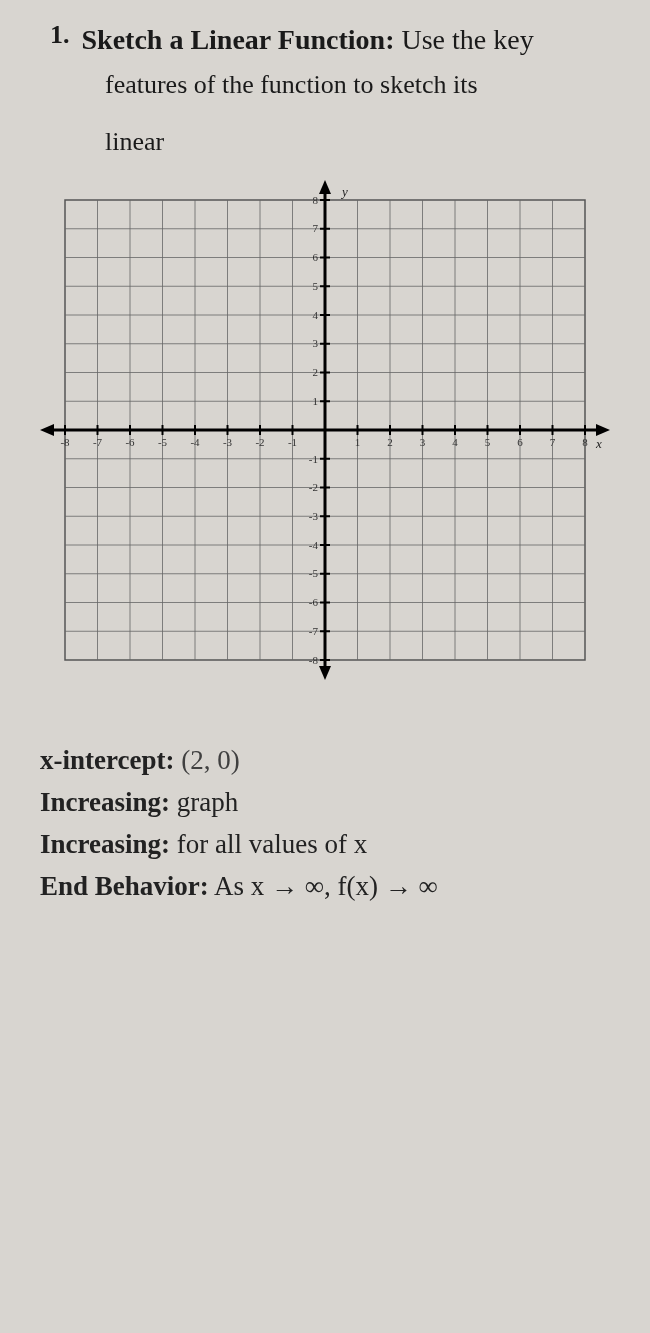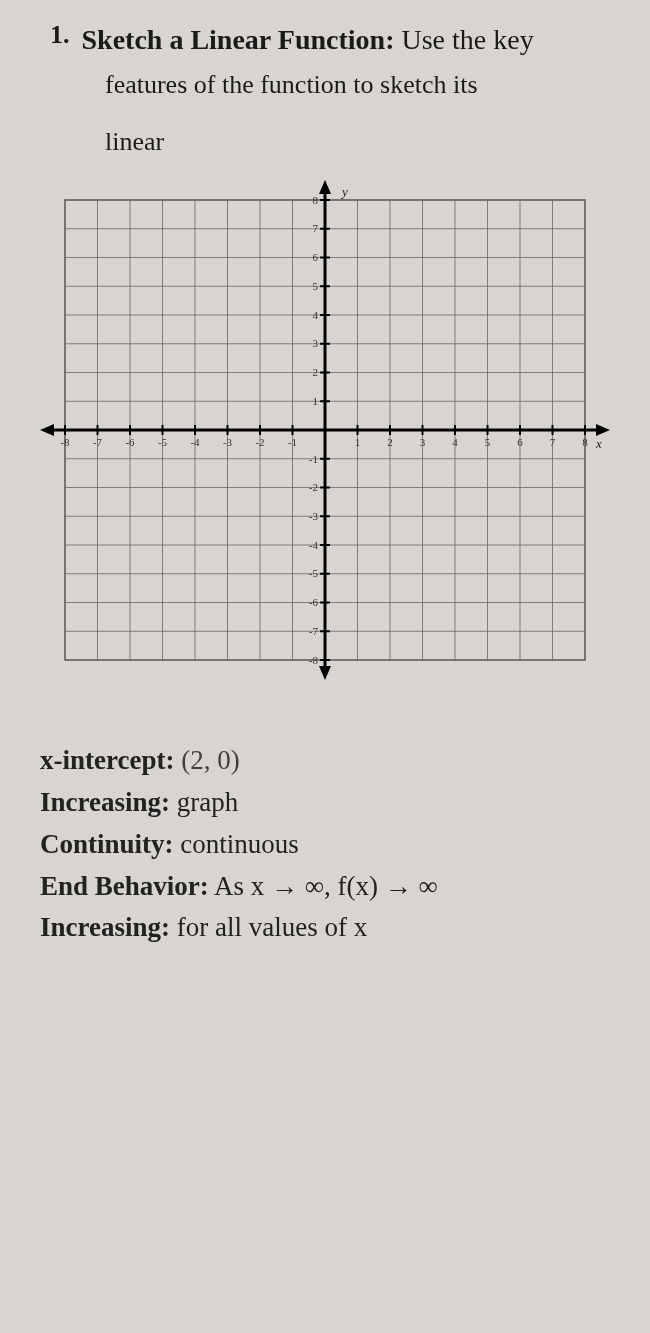--- a/index.html
+++ b/index.html
@@ -215,24 +215,20 @@
 <div class="features">
   <div class="feature-line">
     <span class="feature-label italic-var">x-intercept:</span>
     <span class="feature-value faded">(2, 0)</span>
   </div>
   <div class="feature-line">
     <span class="feature-label">Increasing:</span>
     <span class="feature-value">graph</span>
   </div>
   <div class="feature-line">
-    <span class="feature-label">Continuity:</span>
-    <span class="feature-value">continuous</span>
+    <span class="feature-label">Increasing:</span>
+    <span class="feature-value">for all values of x</span>
   </div>
   <div class="feature-line">
     <span class="feature-label">End Behavior:</span>
     <span class="feature-value">As x → ∞, f(x) → ∞</span>
   </div>
-  <div class="feature-line">
-    <span class="feature-label">Increasing:</span>
-    <span class="feature-value">for all values of x</span>
-  </div>
 </div>
 
 </body></html>

